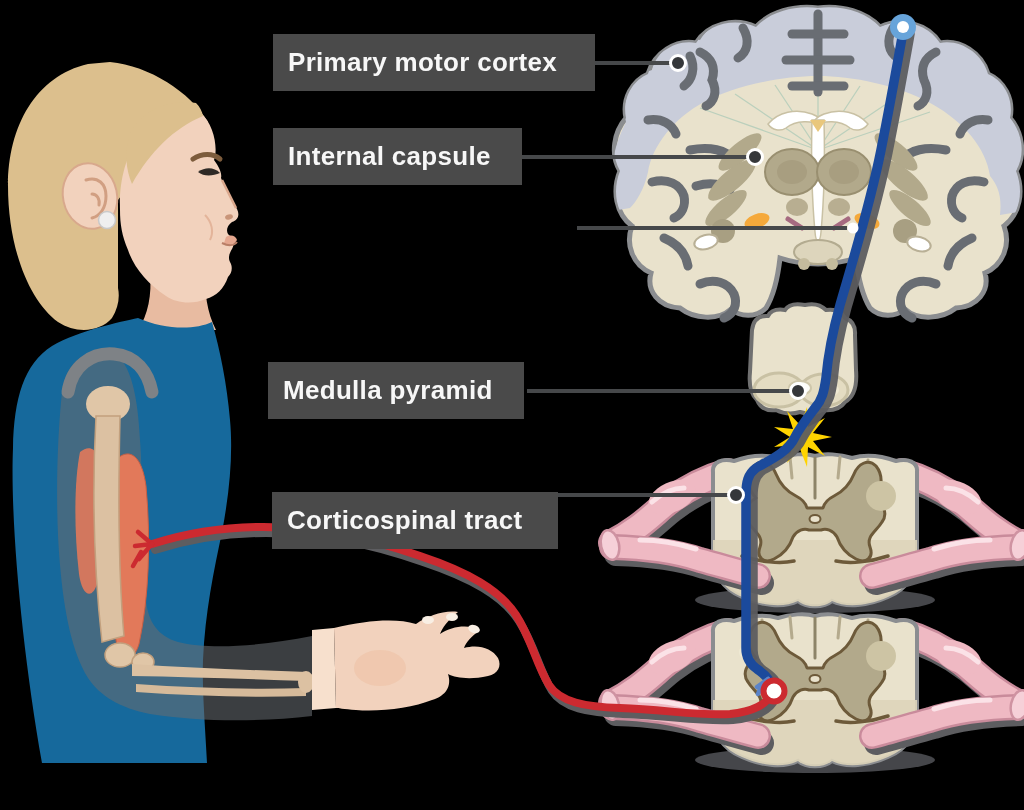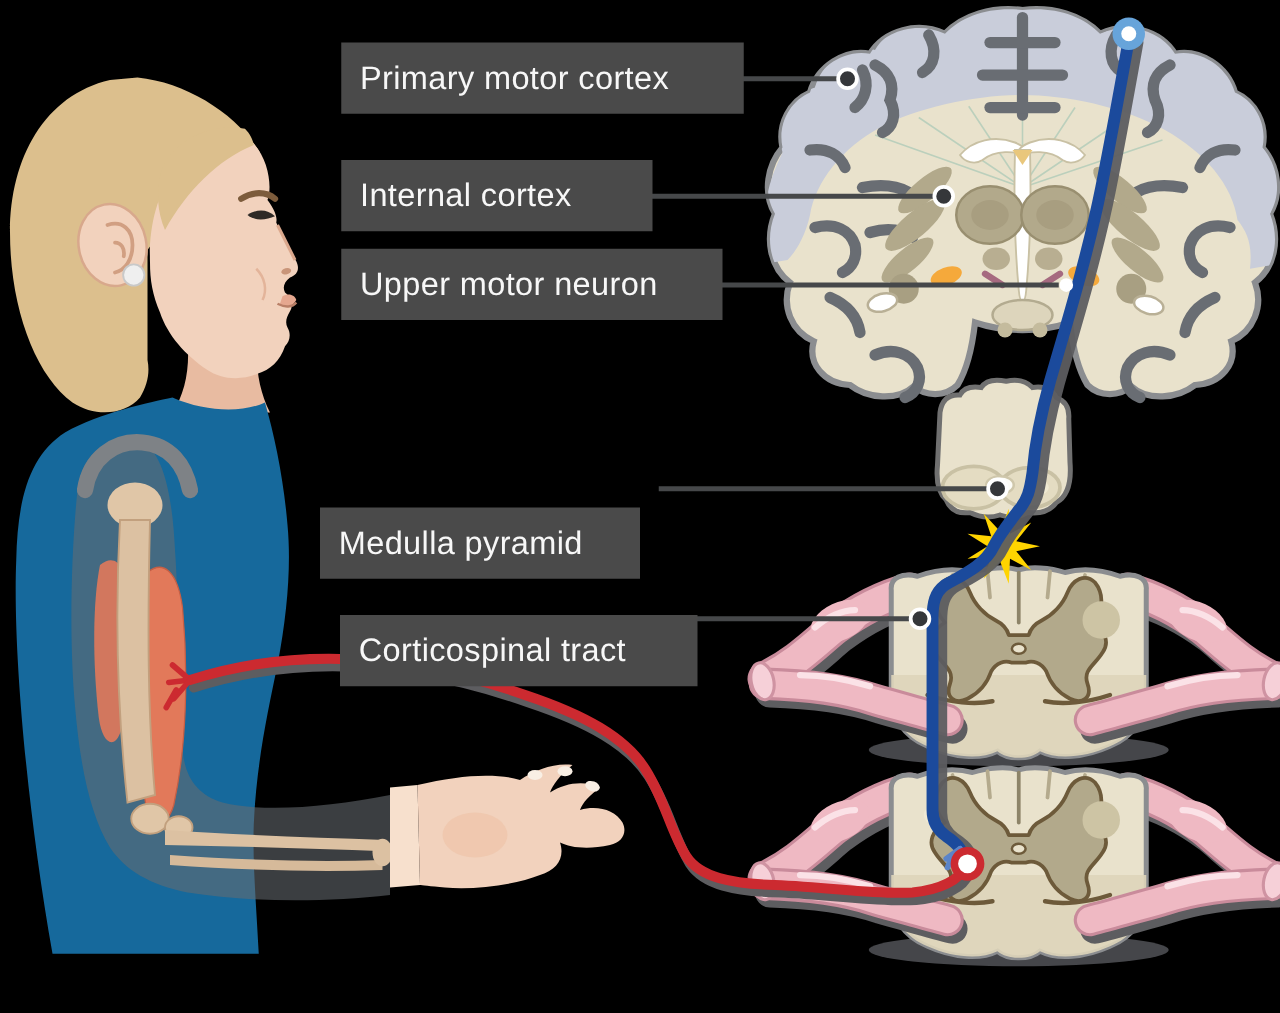--- a/index.html
+++ b/index.html
@@ -8,21 +8,21 @@
     background:var(--background,#000);
     font-family:"Liberation Sans","DejaVu Sans",sans-serif;
   }
   .stage{position:absolute;inset:0;}
   svg{position:absolute;left:0;top:0;}
   .label-box{
     position:absolute;height:57px;line-height:57px;
     background:var(--label-box,#4a4a4a);
     color:var(--label-text,#f7f7f7);
     font-size:26px;letter-spacing:.3px;
-    padding:0 15px;box-sizing:border-box;white-space:nowrap;
+    padding:0 15px;box-sizing:border-box;white-space:nowrap;font-weight:bold;
   }
   
   .leader{stroke:var(--leader-line,#46484a);stroke-width:4;fill:none;}
   .dot-dark{fill:#35373a;stroke:#ffffff;stroke-width:3;}
   .dot-white{fill:#ffffff;}
   .blue-line{stroke:var(--neuron-blue,#1b4a9c);stroke-width:9.5;fill:none;stroke-linecap:round;stroke-linejoin:round;}
   .blue-branch{stroke:var(--neuron-blue-light,#5b84c8);stroke-width:4.5;fill:none;stroke-linecap:round;}
   .red-line{stroke:var(--neuron-red,#cc2a30);stroke-width:8;fill:none;stroke-linecap:round;stroke-linejoin:round;}
   .red-branch{stroke:var(--neuron-red,#cc2a30);stroke-width:4.5;fill:none;stroke-linecap:round;}
   .line-shadow{stroke:var(--shadow-gray,#5d5d60);fill:none;stroke-linecap:round;stroke-linejoin:round;}
@@ -263,24 +263,21 @@
     <circle class="dot-dark" cx="798" cy="391" r="7.5"></circle>
     <path class="leader" d="M 557,495 L 729,495"></path>
     <circle class="dot-dark" cx="736" cy="495" r="7.5"></circle>
   </g>
 </svg>
 
 <div class="label-box" style="left:273px;top:34px;min-width:322px;">
   <span>Primary motor cortex</span>
 </div>
 <div class="label-box" style="left:273px;top:128px;min-width:249px;">
-  <span>Internal cortex</span>
-</div>
-<div class="label-box" style="left:273px;top:199px;min-width:305px;">
-  <span>Upper motor neuron</span>
-</div>
-<div class="label-box" style="left:256px;top:362px;min-width:256px;margin-top:44px;">
+  <span>Internal capsule</span>
+</div>
+<div class="label-box" style="left:268px;top:362px;min-width:256px;">
   <span>Medulla pyramid</span>
 </div>
 <div class="label-box" style="left:272px;top:492px;min-width:286px;">
   <span>Corticospinal tract</span>
 </div>
 </div>
 
 </body></html>

